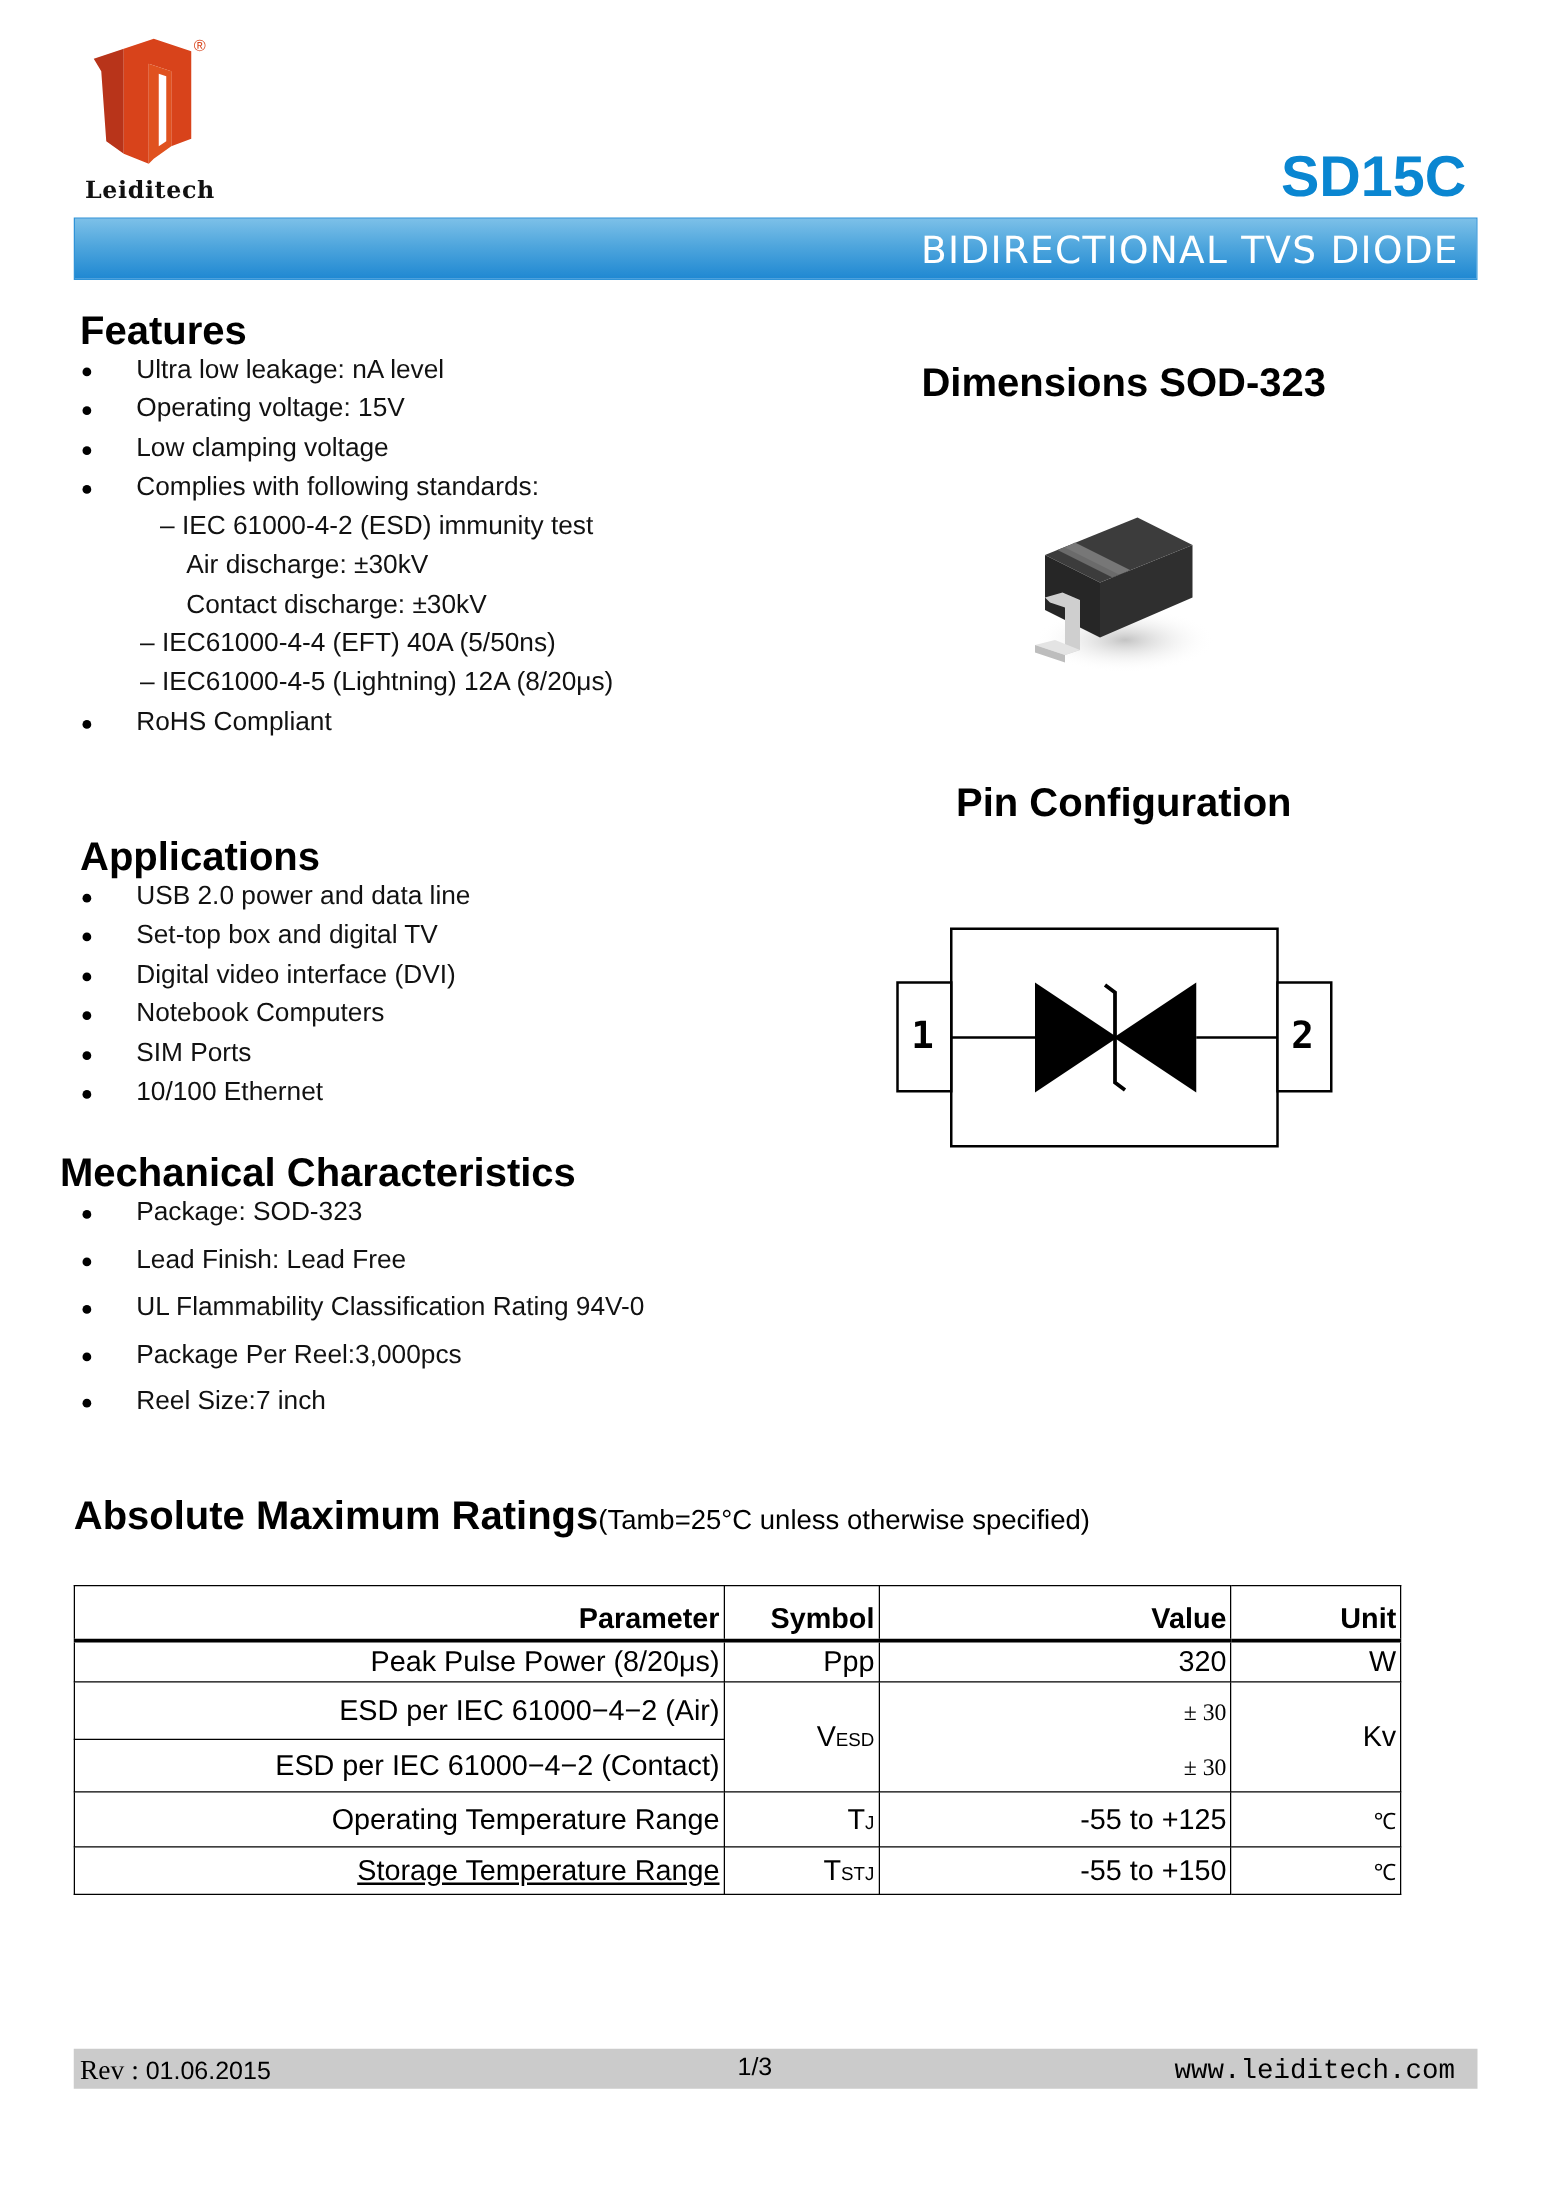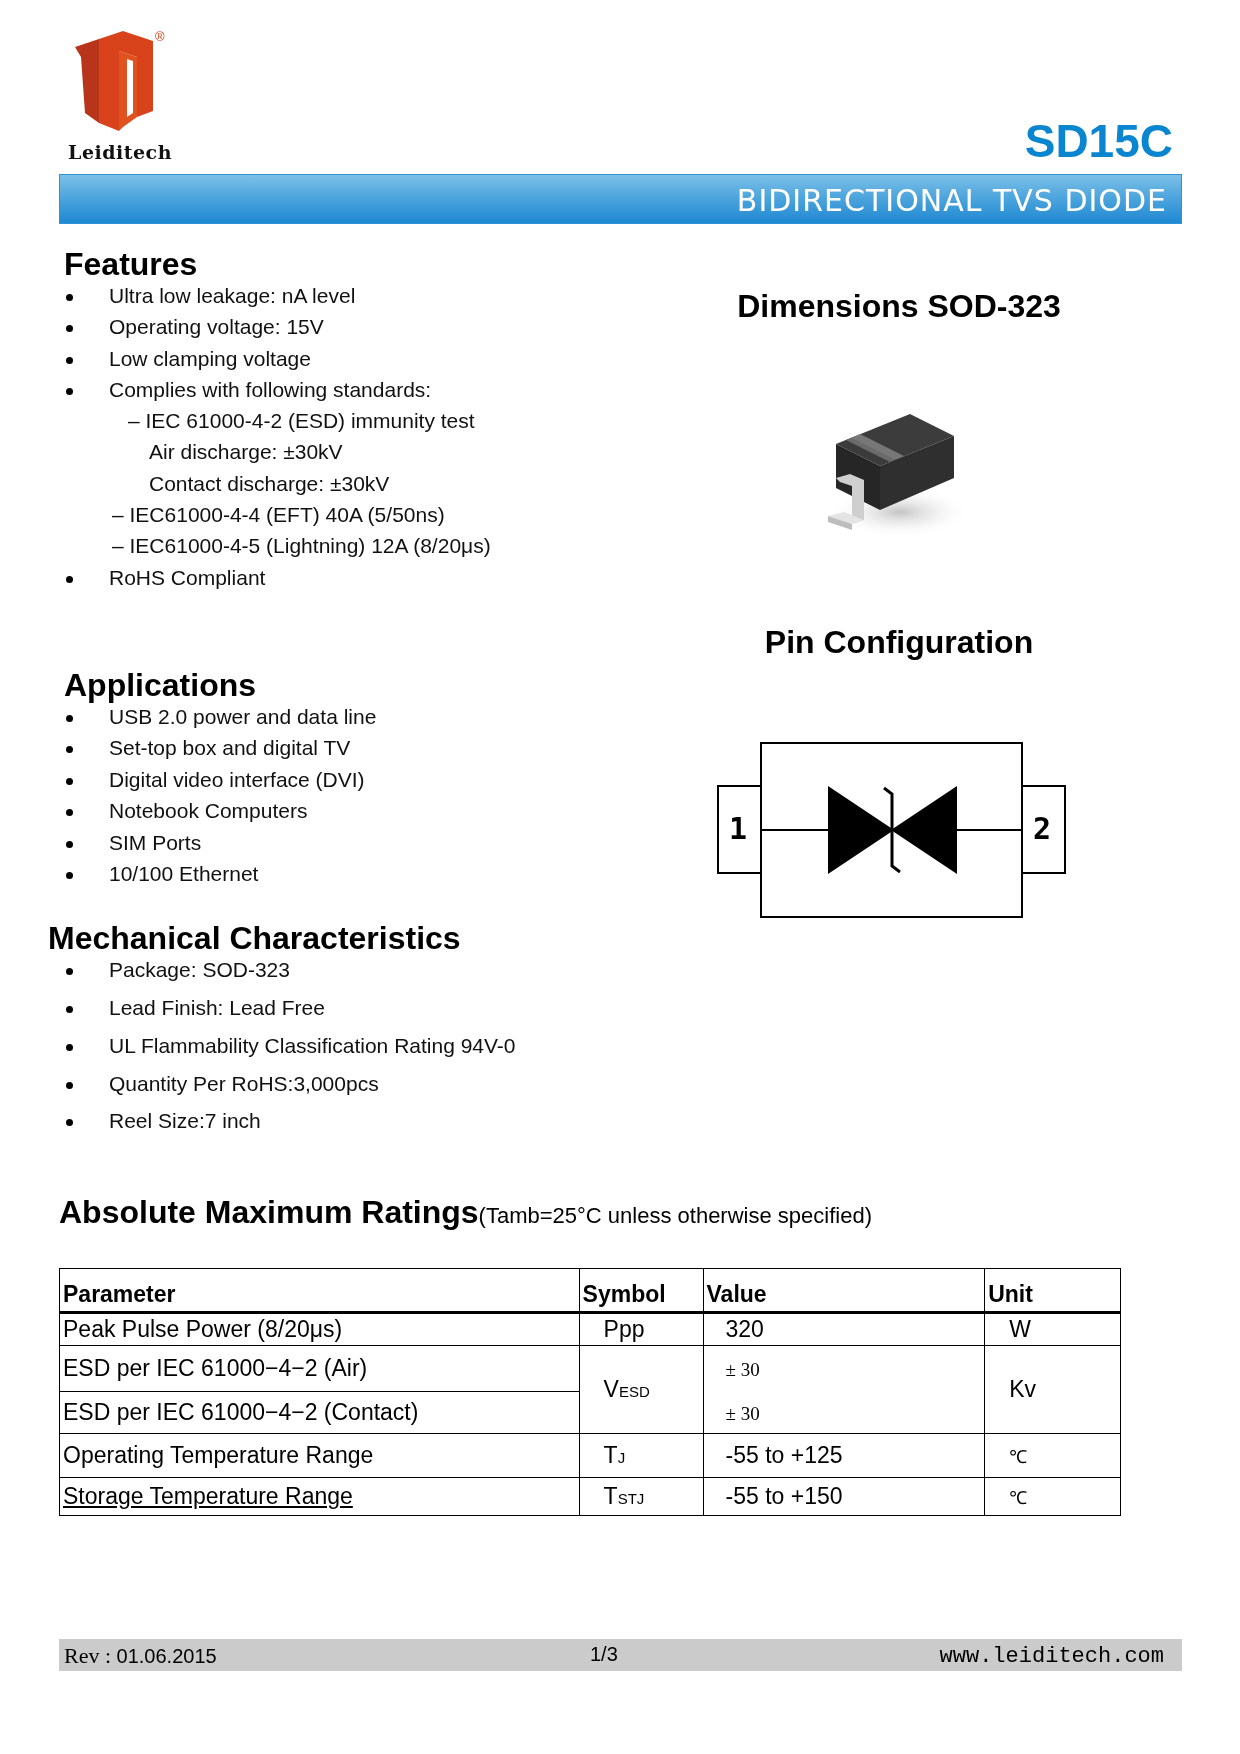--- a/index.html
+++ b/index.html
@@ -27,21 +27,21 @@
   .li { position: absolute; left: 0; white-space: nowrap; font-size: 21px; line-height: 24px; color: #111; }
   .bullet { position: absolute; left: 2px; top: 10px; width: 7px; height: 7px; border-radius: 50%; background: #000; }
   .li-text { position: absolute; left: 45px; top: 0; }
   .sub1 { position: absolute; left: 48px; }
   .sub2 { position: absolute; left: 85px; }
 
   .right-title { font-size: 32px; font-weight: bold; text-align: center; white-space: nowrap; }
 
   
   table.ratings { position: absolute; left: 59px; top: 1268px; width: 1062px; border-collapse: collapse; font-size: 23px; }
-  table.ratings td, table.ratings th { border: 1.5px solid #000; padding: 0 3px; text-align: left; vertical-align: middle; white-space: nowrap; }
+  table.ratings td, table.ratings th { border: 1.5px solid #000; padding: 0 3px; text-align: right; vertical-align: middle; white-space: nowrap; }
   table.ratings th { font-weight: bold; height: 44px; padding-top: 8px; border-bottom: 3px solid #000; }
   table.ratings td { height: 33px; }
   .c-sym { text-align: left; padding-left: 24px !important; }
   .c-val { padding-left: 22px !important; }
   .c-unit { padding-left: 24px !important; }
   .sub { font-size: 15px; margin-top: 38px; }
   .pm { font-family: Liberation Serif, serif; font-size: 19px; }
   .deg { font-family: "Liberation Serif", serif; font-size: 18px; }
 
   .footer { left: 59px; top: 1639px; width: 1123px; height: 32px; background: #cbcbcb; }
@@ -139,21 +139,21 @@
   <div class="li" style="top:38px;">
       <span class="bullet"></span>
       <span class="li-text">Lead Finish: Lead Free</span>
     </div>
   <div class="li" style="top:76px;">
       <span class="bullet"></span>
       <span class="li-text">UL Flammability Classification Rating 94V-0</span>
     </div>
   <div class="li" style="top:114px;">
       <span class="bullet"></span>
-      <span class="li-text">Quantity Per RoHS:3,000pcs</span>
+      <span class="li-text">Package Per Reel:3,000pcs</span>
     </div>
   <div class="li" style="top:151px;">
       <span class="bullet"></span>
       <span class="li-text">Reel Size:7 inch</span>
     </div>
 </div>
 
 <div class="abs right-title" style="left:699px; top:288px; width:400px;">Dimensions  SOD-323</div>
 
 <svg class="abs" style="left:820px; top:400px;" width="160" height="150" viewBox="0 0 160 150">

